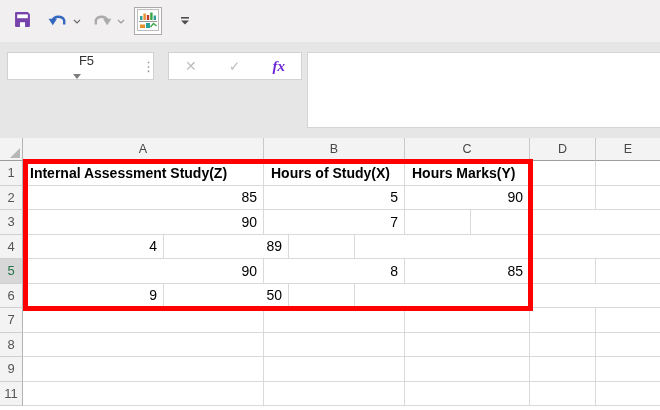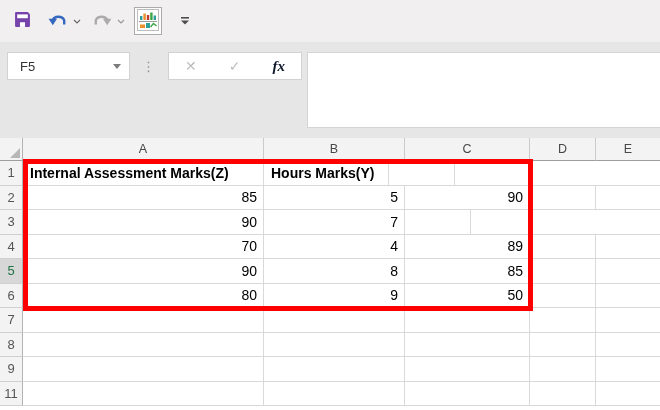--- a/index.html
+++ b/index.html
@@ -15,31 +15,31 @@
   .qcaret { display:flex; align-items:center; justify-content:center; width:12px; height:30px; cursor:pointer; }
   #save-btn { margin-left:9px; width:26px; }
   #undo-btn { margin-left:10px; width:26px; }
   #redo-btn { margin-left:6px; width:26px; }
   #chart-btn { margin-left:7px; width:28px; height:28px; background:#fdfdfd;
                border:1px solid #ababab; }
   #qat-overflow { margin-left:14px; width:18px; }
 
   
   #fregion { position:absolute; left:0; top:42px; width:660px; height:96px; background:#e7e6e6; }
-  #namebox { position:absolute; left:7px; top:10px; width:123px; height:28px; background:#fff;
-             border:1px solid #d2d2d2; display:flex; align-items:center; cursor:pointer; }
+  #namebox { position:absolute; left:7px; top:10px; width:147px; height:28px; background:#fff;
+             border:1px solid #d2d2d2; display:flex; align-items:center; cursor:pointer;flex-direction:column; }
   #namebox .val { padding-left:12px; font-size:13px; color:#333; flex:1; }
   .nb-caret { width:0; height:0; border-left:4px solid transparent; border-right:4px solid transparent;
               border-top:5px solid #7c7c7c; margin-right:8px; }
   #fsep { position:absolute; left:142px; top:10px; height:28px; display:flex; align-items:center;
           color:#8f8f8f; font-size:13px; letter-spacing:0; cursor:col-resize; }
   #fxbox { position:absolute; left:168px; top:10px; width:134px; height:28px; background:#fff;
            border:1px solid #d2d2d2; display:flex; align-items:center; justify-content:space-around; }
   #fxbox .dis { color:#bdbdbd; font-size:14px; cursor:default; }
-  #fxbox .fx { color:#0f172a; font-size:15px; font-family:"Liberation Serif", serif;
+  #fxbox .fx { color:#6d28d9; font-size:15px; font-family:"Liberation Serif", serif;
                font-style:italic; font-weight:bold; cursor:pointer; }
   #formulabar { position:absolute; left:307px; top:10px; width:353px; height:76px; background:#fff;
                 border:1px solid #d5d5d5; border-right:none; font-size:13px; padding:3px 6px; color:#000; }
 
   
   #grid { position:absolute; left:0; top:138px; width:660px; height:272px; background:#fff; overflow:hidden; }
   .hrow { display:flex; height:23px; }
   .corner { width:23px; height:23px; background:#f3f3f3; border-right:1px solid #b3b3b3;
             border-bottom:1px solid #9e9e9e; position:relative; cursor:pointer; }
   .corner .tri { position:absolute; right:2px; bottom:2px; width:0; height:0;
@@ -152,21 +152,22 @@
         </div>
       <div class="ch w-a">A</div>
       <div class="ch w-b">B</div>
       <div class="ch w-c">C</div>
       <div class="ch w-d">D</div>
       <div class="ch w-e">E</div>
     </div>
 
     <div class="row">
       <div class="rh">1</div>
-      <div class="c w-a bold">Internal Assessment Marks(Z)</div>
+      <div class="c w-a bold">Internal Assessment Study(Z)</div>
+      <div class="c w-b bold">Hours of Study(X)</div>
       <div class="c w-c bold">Hours Marks(Y)</div>
       <div class="c w-d"></div>
       <div class="c w-e"></div>
     </div>
     <div class="row">
       <div class="rh">2</div>
       <div class="c w-a num">85</div>
       <div class="c w-b num">5</div>
       <div class="c w-c num">90</div>
       <div class="c w-d"></div>
@@ -174,37 +175,35 @@
     </div>
     <div class="row">
       <div class="rh">3</div>
       <div class="c w-a num">90</div>
       <div class="c w-b num">7</div>
       <div class="c w-d"></div>
       <div class="c w-e"></div>
     </div>
     <div class="row">
       <div class="rh">4</div>
-      <div class="c w-a num">70</div>
       <div class="c w-b num">4</div>
       <div class="c w-c num">89</div>
       <div class="c w-d"></div>
       <div class="c w-e"></div>
     </div>
     <div class="row">
       <div class="rh active">5</div>
       <div class="c w-a num">90</div>
       <div class="c w-b num">8</div>
       <div class="c w-c num">85</div>
       <div class="c w-d"></div>
       <div class="c w-e"></div>
     </div>
     <div class="row">
       <div class="rh">6</div>
-      <div class="c w-a num">80</div>
       <div class="c w-b num">9</div>
       <div class="c w-c num">50</div>
       <div class="c w-d"></div>
       <div class="c w-e"></div>
     </div>
     <div class="row">
       <div class="rh">7</div>
       <div class="c w-a"></div>
       <div class="c w-b"></div>
       <div class="c w-c"></div>

